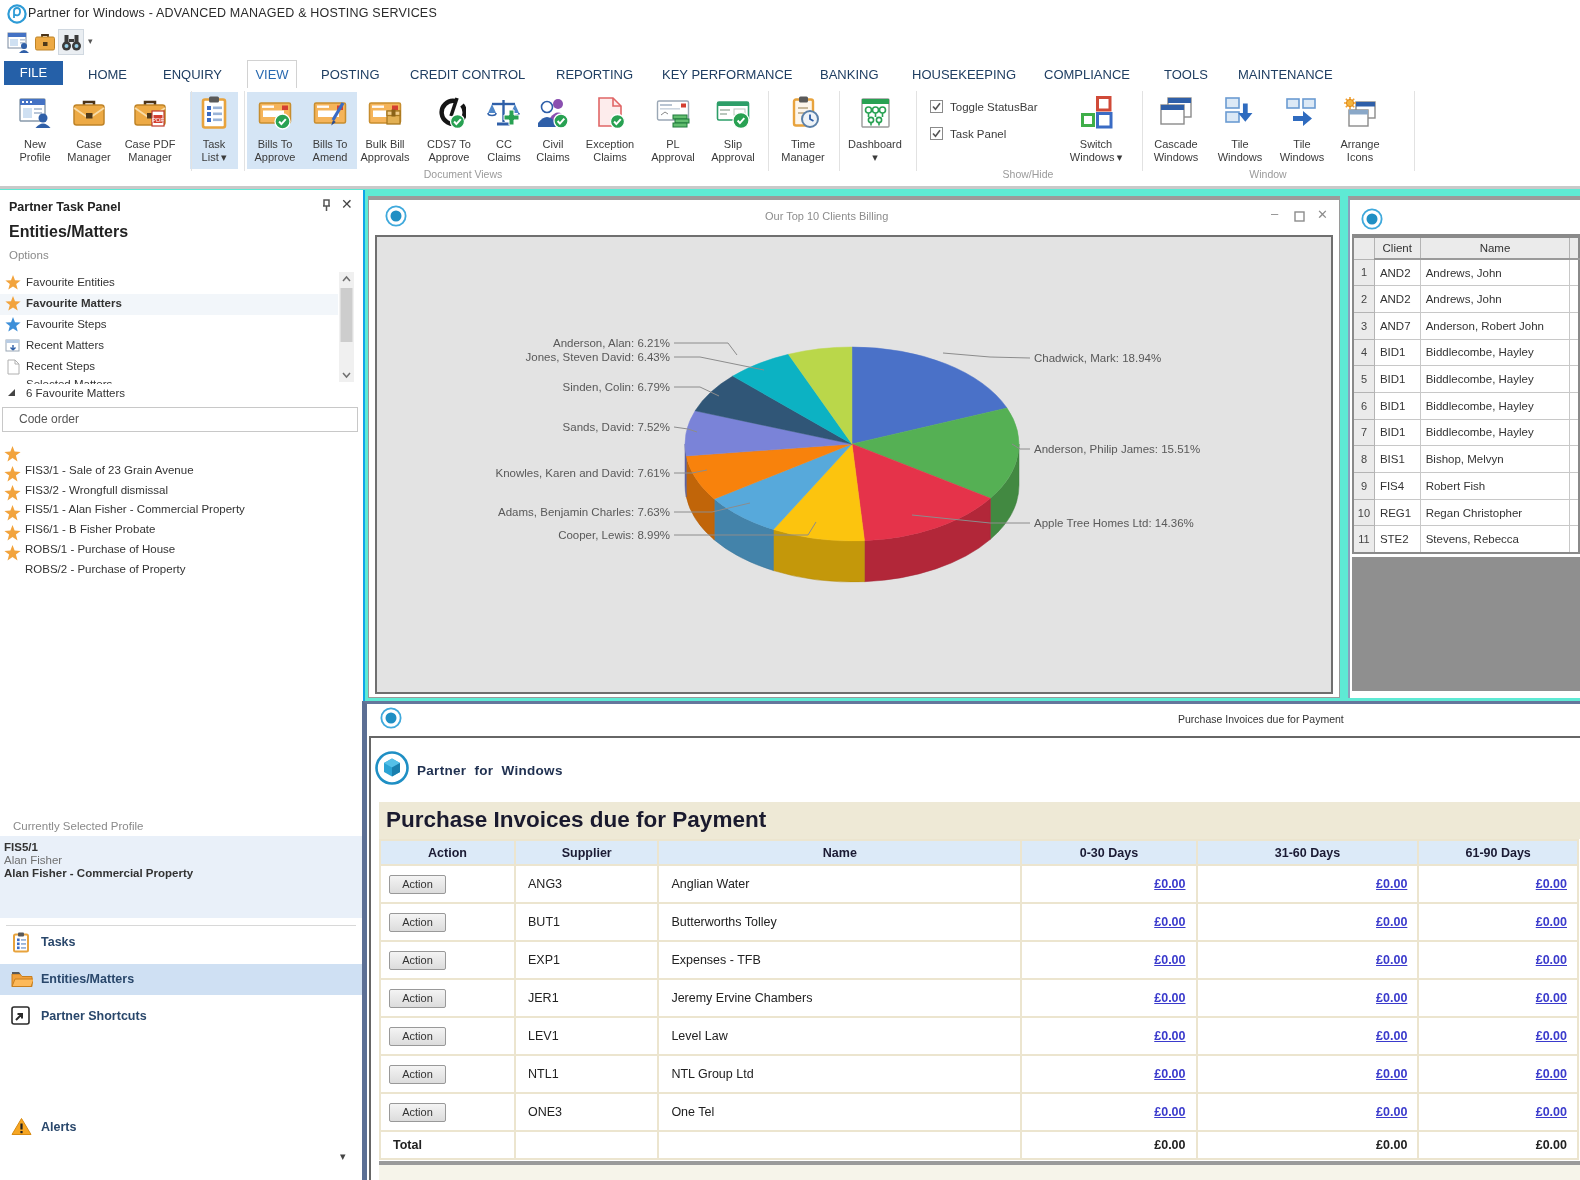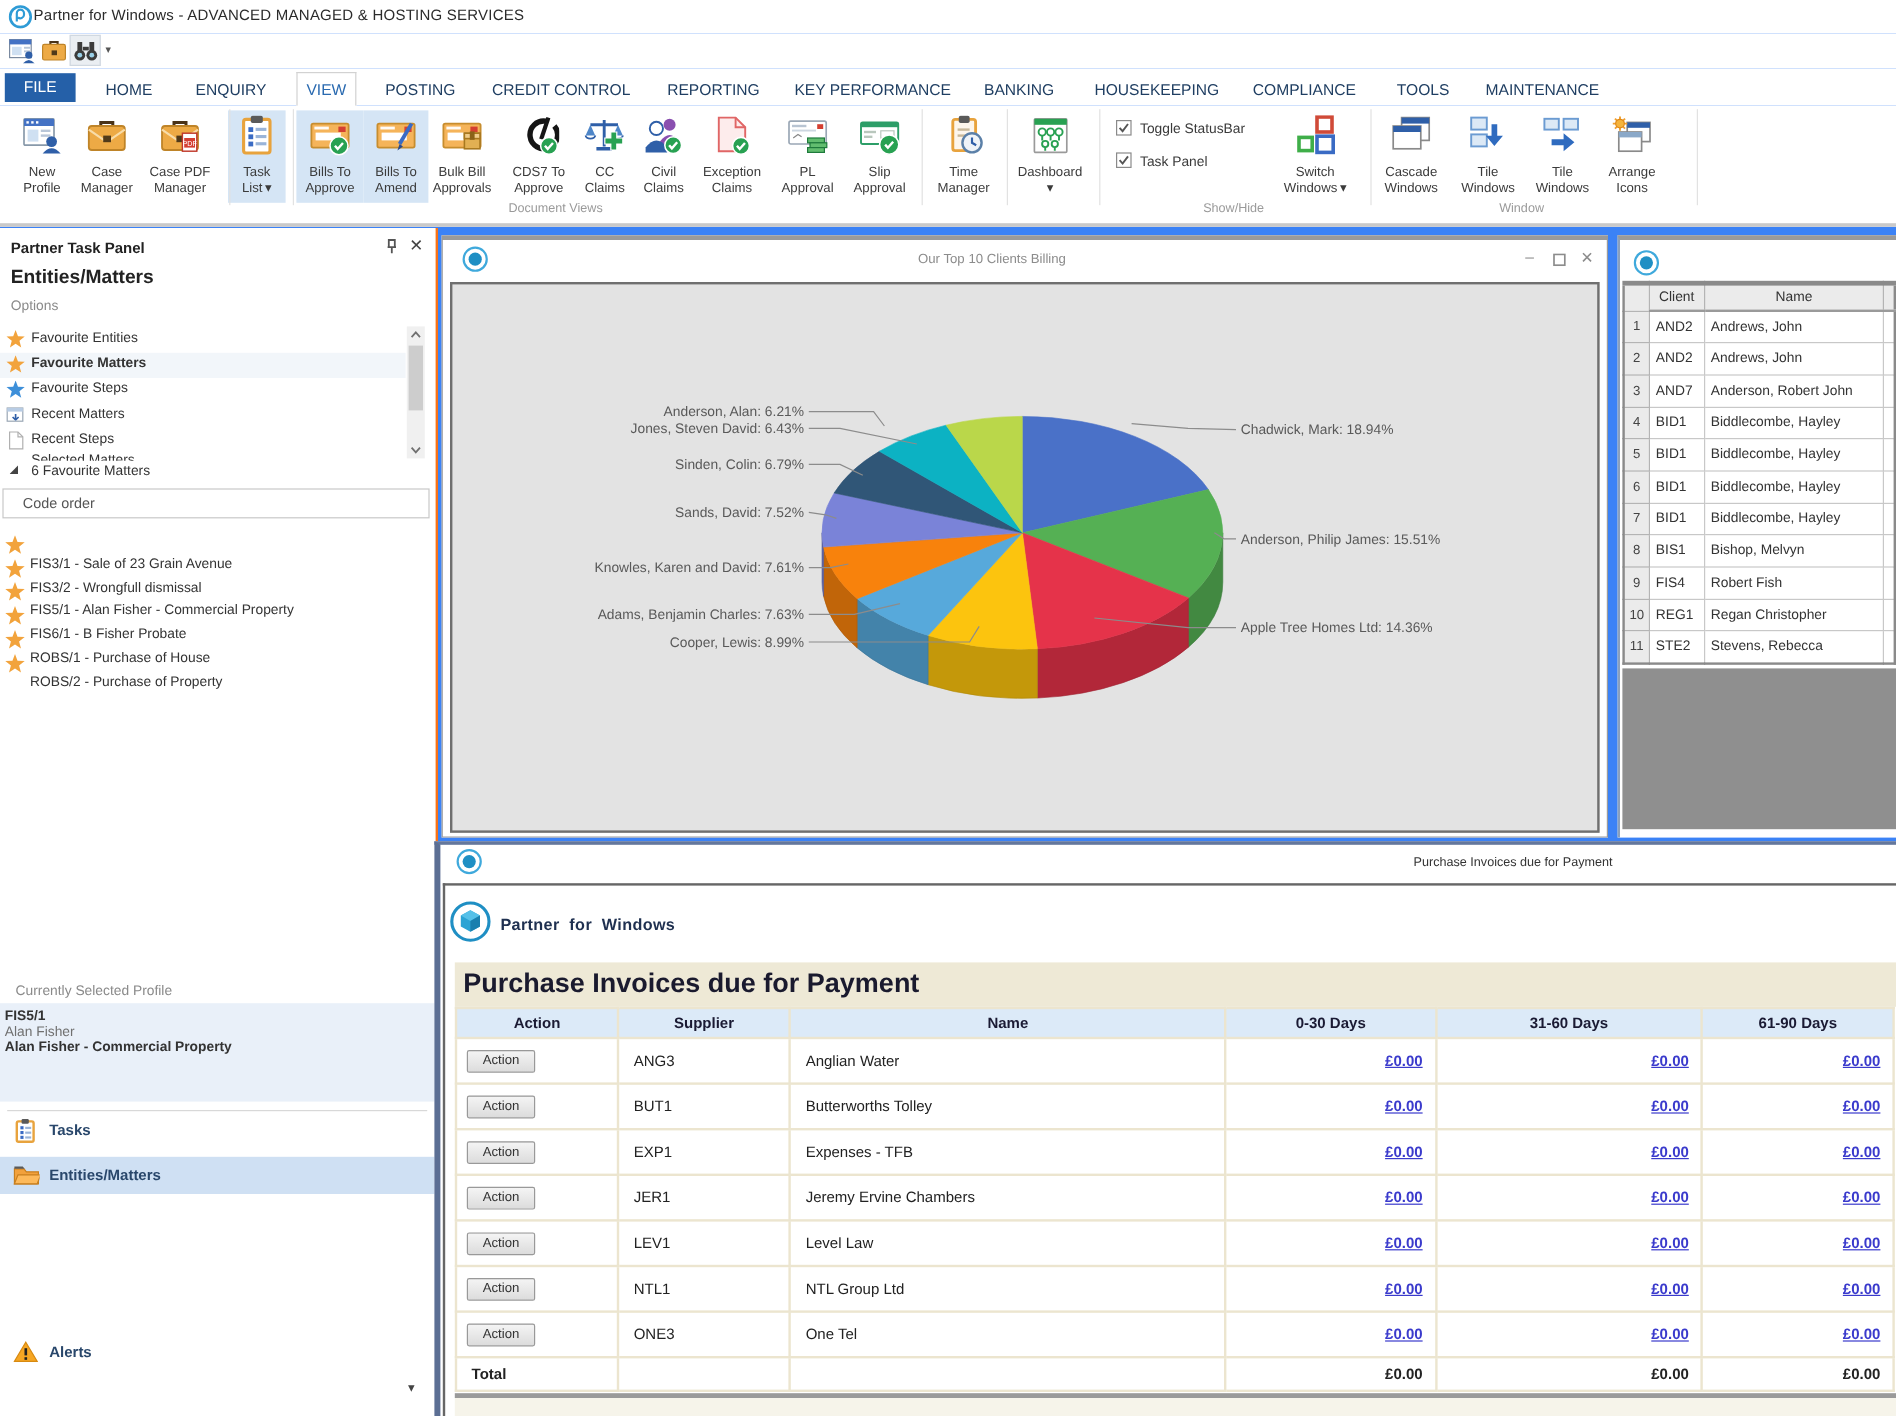--- a/index.html
+++ b/index.html
@@ -1,19 +1,19 @@
 <!DOCTYPE html>
 <html><head>
 <meta charset="utf-8">
 <style>
 * { margin:0; padding:0; box-sizing:border-box; }
 html,body { width:1580px; height:1180px; overflow:hidden; background:#fff;
   font-family:"Liberation Sans", sans-serif; }
 .abs { position:absolute; }
-#app { position:relative; width:1580px; height:1180px; background:#3b82f6; }
+#app { position:relative; width:1580px; height:1180px; background:#5eead4; }
 
 #titlebar { left:0; top:0; width:1580px; height:28px; background:#fff; }
 #titletext { left:28px; top:6px; font-size:12.5px; color:#2b2b2b; letter-spacing:0.2px; }
 #qat { left:0; top:28px; width:1580px; height:29px; background:#fff; }
 
 #tabs { left:0; top:57px; width:1580px; height:31px; background:#fff; }
 .tab { position:absolute; top:4px; height:27px; line-height:27px; font-size:13px;
   color:#1f3e62; padding:0 3px; }
 #tab-file { left:4px; top:4px; width:59px; height:24px; background:#2560a8;
   color:#fff; text-align:center; line-height:24px; font-size:13px; position:absolute; }
@@ -21,21 +21,21 @@
   background:#fff; border:1px solid #d2d2d2; border-bottom:none; color:#2a6ab0;
   text-align:center; line-height:27px; font-size:13px; }
 
 #ribbon { left:0; top:88px; width:1580px; height:101px; background:#fff; border-bottom:3px solid #c9c9c9; }
 .rbtn { position:absolute; top:4px; text-align:center; font-size:11px; color:#3b3b3b; line-height:13px; }
 .rbtn svg { display:block; margin:0 auto 8px auto; }
 .rhl { background:#d5e5f5; }
 .rsep { position:absolute; top:3px; width:1px; height:80px; background:#e2e2e2; }
 .rgrouplabel { position:absolute; top:80px; font-size:10.5px; color:#9a9a9a; width:200px; text-align:center; }
 
-#taskpanel { left:0; top:190px; width:365px; height:990px; background:#fff; border-right:2px solid #f97316; }
+#taskpanel { left:0; top:190px; width:365px; height:990px; background:#fff; border-right:2px solid #0ea5e9; }
 .tp-title { position:absolute; left:9px; top:10px; font-size:12.5px; font-weight:bold; color:#222; }
 .tp-h1 { position:absolute; left:9px; top:33px; font-size:16px; font-weight:bold; color:#222; }
 .tp-opt { position:absolute; left:9px; top:59px; font-size:11.5px; color:#8a8a8a; }
 .tp-item { position:absolute; left:0; width:338px; height:21px; font-size:11.5px; color:#333; }
 .tp-item .txt { position:absolute; left:26px; top:3px; }
 .tp-item svg { position:absolute; left:5px; top:2px; }
 .matter { position:absolute; left:0; width:360px; height:20px; font-size:11.5px; color:#333; }
 .matter .txt { position:absolute; left:25px; top:2px;margin-top:16px; }
 .matter svg { position:absolute; left:4px; top:0px; }
 
@@ -487,20 +487,27 @@
         </svg>
         <span class="txt">Tasks</span>
       </div>
 <div class="navitem" style="top:774px;background:#cfe0f3;">
         <svg width="22" height="20">
           <path d="M1,5 h8 l2,2.5 h10 v10 h-20 z" fill="#f2a13c" stroke="#c87f1e"></path>
           <path d="M1,5 v-2 h7 l1.5,2" fill="#5a5a5a"></path>
           <path d="M1,17.5 l3,-7.5 h19 l-3,7.5 z" fill="#fdb95a" stroke="#c87f1e"></path>
         </svg>
         <span class="txt">Entities/Matters</span>
+      </div>
+<div class="navitem" style="top:811px;">
+        <svg width="20" height="20">
+          <rect x="1" y="1" width="17" height="17" rx="2" fill="#fff" stroke="#2b2b2b" stroke-width="1.6"></rect>
+          <path d="M5,14 l6,-6 m-4.5,0 h4.5 v4.5" stroke="#2b2b2b" stroke-width="2" fill="none"></path>
+        </svg>
+        <span class="txt">Partner Shortcuts</span>
       </div>
 <div class="navitem" style="top:922px;">
         <svg width="21" height="19">
           <path d="M10.5,1.5 L20,17.5 H1 Z" fill="#f6a623" stroke="#d88a10"></path>
           <rect x="9.4" y="6.5" width="2.2" height="6" fill="#222"></rect>
           <rect x="9.4" y="14" width="2.2" height="2.2" fill="#222"></rect>
         </svg>
         <span class="txt">Alerts</span>
       </div>
 <div class="abs" style="left:340px;top:960px;font-size:11px;color:#444">▾</div>

